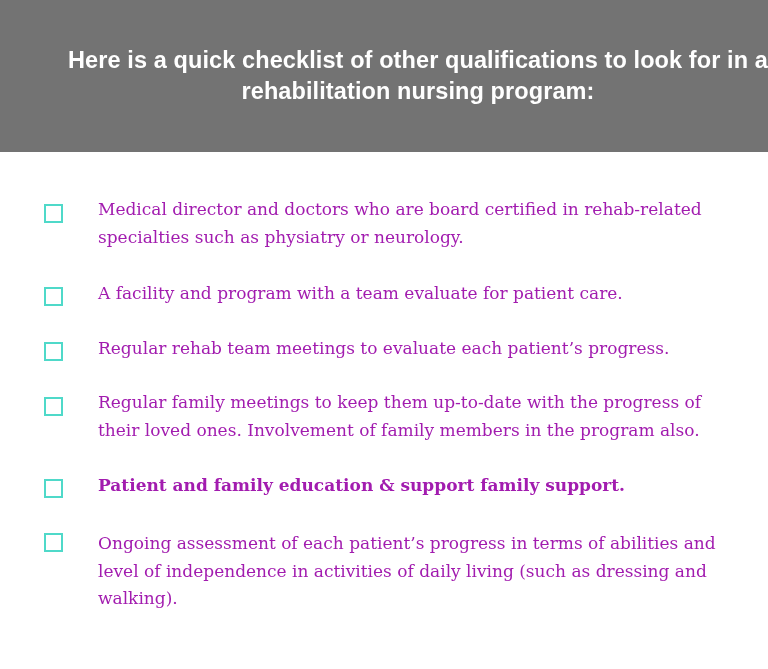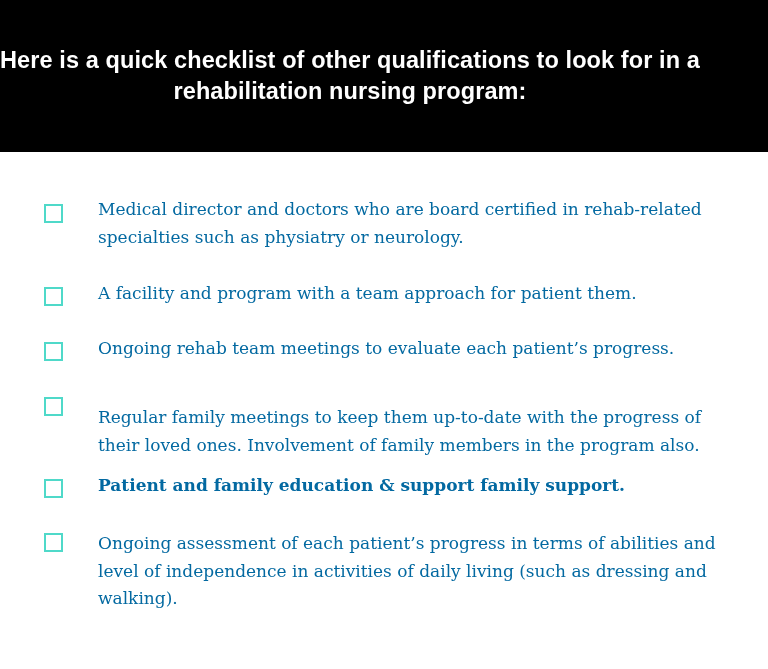--- a/index.html
+++ b/index.html
@@ -1,21 +1,21 @@
 <!DOCTYPE html>
 <html><head>
   <meta charset="utf-8">
   <style>
     * { box-sizing: border-box; margin: 0; padding: 0; }
     html, body { width: 768px; height: 669px; background: #ffffff; overflow: hidden; }
     .page { width: 768px; height: 669px; position: relative; background: #ffffff; }
     .header {
       position: absolute; left: 0; top: 0; width: 768px; height: 152px;
-      background: #000000;
-      display: flex; align-items: center; justify-content: flex-start;
+      background: #737373;
+      display: flex; align-items: center; justify-content: flex-end;
     }
     .header-title {
       font-family: "Liberation Sans", sans-serif;
       font-weight: bold;
       font-size: 23.5px;
       line-height: 31px;
       color: #ffffff;
       text-align: center;
       width: 700px;
       letter-spacing: 0.1px;
@@ -24,47 +24,47 @@
     .item { position: absolute; left: 0; width: 768px; }
     .checkbox {
       position: absolute; left: 44px; width: 19px; height: 19px;
       border: 2px solid #4fd9c9; background: #ffffff;
     }
     .item-text {
       position: absolute; left: 98px; width: 630px;
       font-family: "DejaVu Serif", serif;
       font-size: 17px;
       line-height: 27.5px;
-      color: #0369a1;
+      color: #a21caf;
     }
   </style>
 </head>
 <body>
 
 <div class="page">
   <div class="header">
     <h1 class="header-title">Here is a quick checklist of other qualifications to look for in a rehabilitation nursing program:</h1>
   </div>
 
   <div class="list">
     <div class="item" style="top:0px;">
       <span class="checkbox" style="top:8px;"></span>
       <p class="item-text" style="top:0px;">Medical director and doctors who are board certified in rehab-related specialties such as physiatry or neurology.</p>
     </div>
     <div class="item" style="top:84px;">
       <span class="checkbox" style="top:7px;"></span>
-      <p class="item-text" style="top:0px;">A facility and program with a team approach for patient them.</p>
+      <p class="item-text" style="top:0px;">A facility and program with a team evaluate for patient care.</p>
     </div>
     <div class="item" style="top:139px;">
       <span class="checkbox" style="top:7px;"></span>
-      <p class="item-text" style="top:0px;">Ongoing rehab team meetings to evaluate each patient’s progress.</p>
+      <p class="item-text" style="top:0px;">Regular rehab team meetings to evaluate each patient’s progress.</p>
     </div>
     <div class="item" style="top:193px;">
       <span class="checkbox" style="top:8px;"></span>
-      <p class="item-text" style="top:15px;">Regular family meetings to keep them up-to-date with the progress of their loved ones. Involvement of family members in the program also.</p>
+      <p class="item-text" style="top:0px;">Regular family meetings to keep them up-to-date with the progress of their loved ones. Involvement of family members in the program also.</p>
     </div>
     <div class="item" style="top:276px;">
       <span class="checkbox" style="top:7px;"></span>
       <p class="item-text" style="top:0px;font-weight:bold;">Patient and family education &amp; support family support.</p>
     </div>
     <div class="item" style="top:330px;">
       <span class="checkbox" style="top:7px;"></span>
       <p class="item-text" style="top:4px;">Ongoing assessment of each patient’s progress in terms of abilities and level of independence in activities of daily living (such as dressing and walking).</p>
     </div>
   </div>

